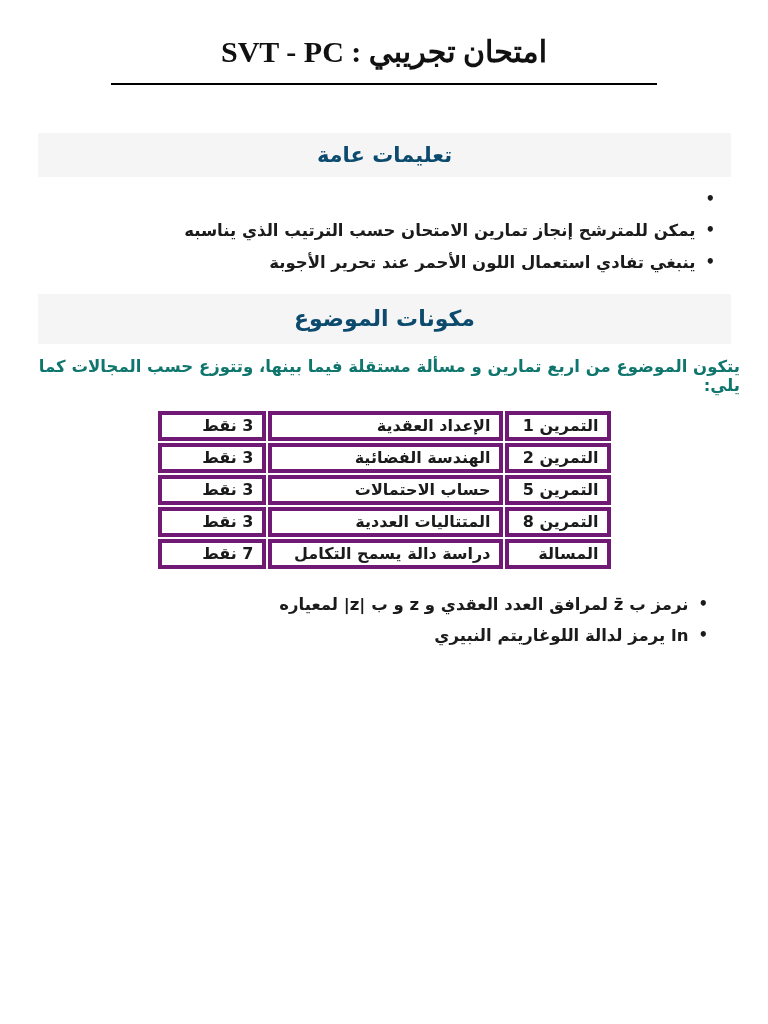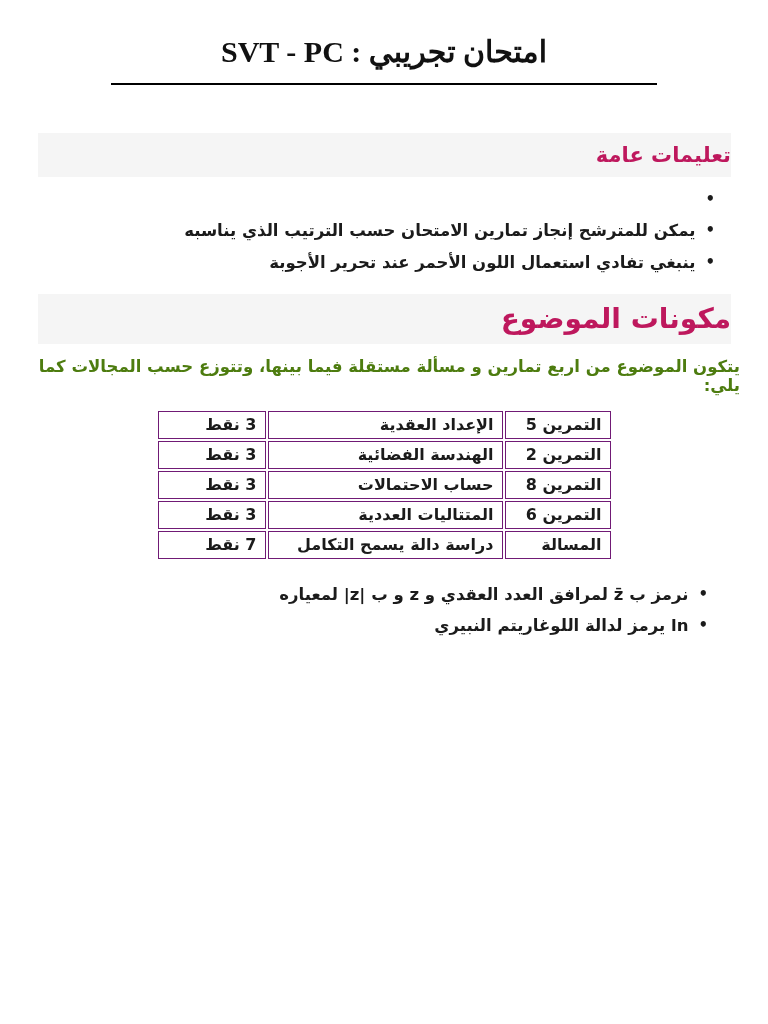--- a/index.html
+++ b/index.html
@@ -28,34 +28,35 @@
   }
   .title-rule {
     width: 546px;
     margin: 14px auto 0 auto;
     border-top: 2px solid #000000;
   }
   
   .section-bar {
     margin: 0 37px 0 38px;
     background: #f5f5f5;
+    text-align: center;
     font-weight: 700;
-    color: #be185d;
+    color: #0c4a6e;
   }
   .bar-instructions {
     margin-top: 48px;
     height: 44px;
     line-height: 44px;
     font-size: 21px;
   }
   .bar-components {
     margin-top: 22px;
     height: 50px;
     line-height: 50px;
-    font-size: 28px;
+    font-size: 22px;
   }
   
   ul.bullets {
     list-style: none;
     direction: rtl;
     text-align: right;
   }
   ul.bullets li {
     display: flex;
     flex-direction: row;
@@ -74,32 +75,32 @@
     line-height: 1;
     position: relative;
     top: -1px;
   }
   
   .intro {
     margin: 13px 28px 0 0;
     text-align: right;
     font-size: 16.5px;
     font-weight: 700;
-    color: #4d7c0f;
+    color: #0f766e;
     direction: rtl;
   }
   
   table.components-table {
     margin: 14px auto 0 auto;
     border-collapse: separate;
     border-spacing: 2px;
     direction: rtl;
   }
   table.components-table td {
-    border: 1px solid #701a75;
+    border: 4px solid #701a75;
     font-size: 16px;
     font-weight: 700;
     color: #1b1b1b;
     height: 28px;
     padding: 1px 8px 2px 8px;
     text-align: right;
     vertical-align: middle;
     background: #ffffff;
   }
   td.col-exercise { width: 106px; }
@@ -134,36 +135,36 @@
 
   <div class="section-bar bar-components">
     <span>مكونات الموضوع</span>
   </div>
 
   <p class="intro">يتكون الموضوع من اربع تمارين و مسألة مستقلة فيما بينها، وتتوزع حسب المجالات كما يلي:</p>
 
   <table class="components-table">
     <tbody>
       <tr>
-        <td class="col-exercise">التمرين 5</td>
+        <td class="col-exercise">التمرين 1</td>
         <td class="col-topic">الإعداد العقدية</td>
         <td class="col-points">3 نقط</td>
       </tr>
       <tr>
         <td class="col-exercise">التمرين 2</td>
         <td class="col-topic">الهندسة الفضائية</td>
         <td class="col-points">3 نقط</td>
       </tr>
       <tr>
-        <td class="col-exercise">التمرين 8</td>
+        <td class="col-exercise">التمرين 5</td>
         <td class="col-topic">حساب الاحتمالات</td>
         <td class="col-points">3 نقط</td>
       </tr>
       <tr>
-        <td class="col-exercise">التمرين 6</td>
+        <td class="col-exercise">التمرين 8</td>
         <td class="col-topic">المتتاليات العددية</td>
         <td class="col-points">3 نقط</td>
       </tr>
       <tr>
         <td class="col-exercise">المسالة</td>
         <td class="col-topic">دراسة دالة يسمح التكامل</td>
         <td class="col-points">7 نقط</td>
       </tr>
     </tbody>
   </table>

